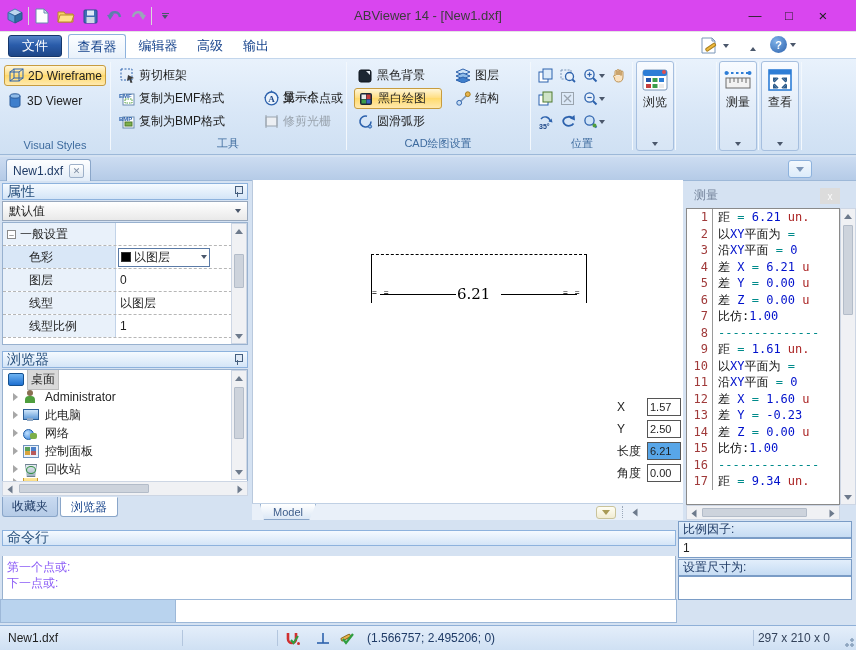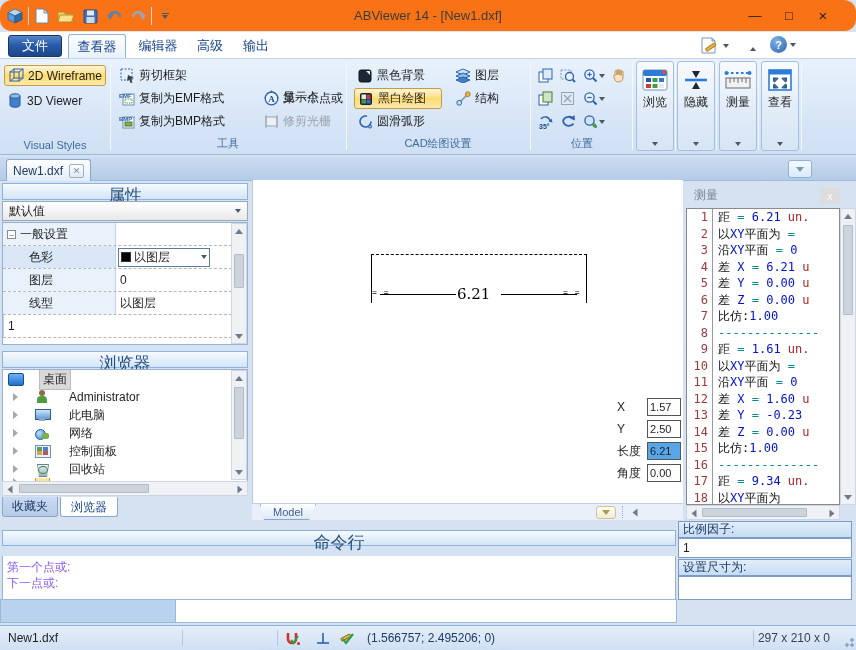--- a/index.html
+++ b/index.html
@@ -2,21 +2,21 @@
 <html><head>
 <meta charset="utf-8">
 <style>
   *{margin:0;padding:0;box-sizing:border-box;}
   html,body{width:856px;height:650px;overflow:hidden;}
   body{font-family:"Liberation Sans","DejaVu Sans",sans-serif;font-size:12px;color:#1e1e1e;background:#d5e2f2;}
   .abs{position:absolute;}
   #root{position:relative;width:856px;height:650px;background:#d5e2f2;}
 
   
-  .titlebar{left:0;top:0;width:856px;height:32px;background:#f97316;border-bottom:1px solid #e4e4e4;border-radius:12px;}
+  .titlebar{left:0;top:0;width:856px;height:32px;background:#d946ef;border-bottom:1px solid #e4e4e4;}
   .qa-sep{width:1px;height:18px;background:#d9d9d9;display:inline-block;}
   .qa-btn{display:inline-flex;align-items:center;justify-content:center;width:22px;height:22px;}
   .title-text{left:0;right:0;top:8px;text-align:center;font-size:13px;color:#3c3c3c;}
   .winbtn{width:34px;height:22px;display:flex;align-items:center;justify-content:center;font-size:13px;color:#222;}
 
   
   .tabrow{left:0;top:32px;width:856px;height:26px;background:#fff;}
   .rtab{position:absolute;top:2px;height:24px;display:flex;align-items:center;justify-content:center;color:#15428b;font-size:13px;}
   .rtab.file{background:linear-gradient(#5585c8,#2a5caa 45%,#1d4687);border:1px solid #16376b;border-radius:3px;color:#fff;top:3px;height:22px;}
   .rtab.active{background:linear-gradient(#fdfeff,#e8f1fb);border:1px solid #8db2dd;border-bottom:none;border-radius:3px 3px 0 0;}
@@ -37,21 +37,21 @@
   .caret.up{transform:rotate(180deg);}
 
   
   .doctabs{left:0;top:157px;width:856px;height:24px;background:linear-gradient(#ccdcf1,#b5cbe7);border-bottom:1px solid #9db8d8;}
   .doctab{position:absolute;left:6px;top:2px;height:22px;background:linear-gradient(#fdfeff,#e3edf9);border:1px solid #8aa6c9;border-bottom:none;border-radius:3px 3px 0 0;display:flex;align-items:center;padding:0 6px;gap:6px;color:#1f3b66;}
   .tabclose{width:15px;height:14px;border:1px solid #9db0c9;border-radius:2px;background:linear-gradient(#fff,#dfe8f2);color:#7d8da3;font-size:9px;display:flex;align-items:center;justify-content:center;}
   .chevbtn{position:absolute;width:24px;height:18px;border:1px solid #8db2dd;border-radius:3px;background:linear-gradient(#f4f9fe,#dcebfa);display:flex;align-items:center;justify-content:center;}
   .dchev{width:0;height:0;border-left:4px solid transparent;border-right:4px solid transparent;border-top:5px solid #7c96b8;}
 
   
-  .phdr{background:linear-gradient(#f5faff,#d4e5f7);border:1px solid #8db2dd;color:#29517d;display:flex;align-items:center;padding:0 4px;font-size:17px;flex-direction:column;}
+  .phdr{background:linear-gradient(#f5faff,#d4e5f7);border:1px solid #8db2dd;color:#29517d;display:flex;align-items:center;padding:0 4px;font-size:14px;}
   .pin{margin-left:auto;width:10px;height:12px;position:relative;}
   .pin::before{content:"";position:absolute;left:2px;top:0;width:6px;height:6px;border:1px solid #445e7e;background:#dfe9f5;}
   .pin::after{content:"";position:absolute;left:4px;top:6px;width:1px;height:5px;background:#445e7e;}
 
   .preset{left:2px;top:201px;width:246px;height:20px;border:1px solid #98a8bd;background:linear-gradient(#ffffff,#e9e9e9);display:flex;align-items:center;padding:0 6px;color:#222;}
   .preset .caret{margin-left:auto;}
 
   .pgrid{left:2px;top:222px;width:246px;height:123px;border:1px solid #98b1cf;background:#fff;}
   .prow{display:flex;height:23px;border-bottom:1px dashed #b6b6b6;}
   .prow .pl{width:112px;background:#e9f1fa;display:flex;align-items:center;padding-left:26px;}
@@ -68,21 +68,21 @@
   .hsb{position:absolute;height:15px;background:#f0f1f4;border:1px solid #cdd6e4;}
   .sbthumb{position:absolute;background:#cdd3dc;border:1px solid #b3bcc9;border-radius:1px;}
   .sbarr{position:absolute;width:14px;height:14px;display:flex;align-items:center;justify-content:center;}
   .tri{width:0;height:0;border-left:4px solid transparent;border-right:4px solid transparent;border-bottom:5px solid #6d7a8c;}
   .tri.d{transform:rotate(180deg);}
   .tri.l{transform:rotate(-90deg);}
   .tri.r{transform:rotate(90deg);}
 
   
   .tree{left:2px;top:369px;width:246px;height:112px;border:1px solid #98b1cf;border-bottom:none;background:#fff;overflow:hidden;}
-  .tree-row{display:flex;align-items:center;height:18px;gap:16px;padding-left:4px;}
+  .tree-row{display:flex;align-items:center;height:18px;gap:4px;padding-left:4px;}
   .tree-row .tw{width:0;height:0;border-top:4px solid transparent;border-bottom:4px solid transparent;border-left:5px solid #a7a7a7;margin-left:6px;flex:0 0 5px;}
   .tree-row .tl{padding:1px 3px;}
   .tree-row.sel .tl{background:#d9d9d9;border:1px solid #bcbcbc;}
   .tree-row.clip{height:8px;overflow:hidden;}
   .ti{width:16px;height:14px;position:relative;flex:0 0 16px;}
   .ic-desktop::before{content:"";position:absolute;left:1px;top:1px;width:14px;height:11px;background:linear-gradient(#6db3f2,#1e6fd0);border:1px solid #14508f;border-radius:2px;}
   .ic-user::before{content:"";position:absolute;left:5px;top:0;width:6px;height:6px;border-radius:50%;background:#8a6f52;}
   .ic-user::after{content:"";position:absolute;left:3px;top:6px;width:10px;height:7px;border-radius:4px 4px 0 0;background:#4f9e3e;}
   .ic-computer::before{content:"";position:absolute;left:1px;top:1px;width:14px;height:9px;background:linear-gradient(#cfe6fb,#5f9ad8);border:1px solid #2d5e96;}
   .ic-computer::after{content:"";position:absolute;left:5px;top:10px;width:6px;height:3px;background:#8fa8c4;}
@@ -449,29 +449,20 @@
           <rect x="10.5" y="10" width="5" height="4" fill="#3c9e4a"></rect>
           <rect x="17" y="10" width="5" height="4" fill="#2d7dd6"></rect>
           <rect x="4" y="16" width="5" height="4" fill="#c43c3c"></rect>
           <rect x="10.5" y="16" width="5" height="4" fill="#3c9e4a"></rect>
           <rect x="17" y="16" width="5" height="4" fill="#eaeaea"></rect>
           <circle cx="22" cy="4" r="2" fill="#e05050"></circle>
         </svg>
       <span class="blabel">浏览</span>
       <span class="caret"></span>
     </div>
-    <div class="bigbtn" style="left:677px;">
-      <svg width="26" height="24" viewBox="0 0 26 24" style="margin-top:6px;">
-          <polygon points="13,10 9,3 17,3" fill="#1d2733"></polygon>
-          <line x1="2" y1="12" x2="24" y2="12" stroke="#2d7dd6" stroke-width="2.6"></line>
-          <polygon points="13,14 9,21 17,21" fill="#1d2733"></polygon>
-        </svg>
-      <span class="blabel">隐藏</span>
-      <span class="caret"></span>
-    </div>
     <div class="bigbtn" style="left:719px;">
       <svg width="28" height="24" viewBox="0 0 28 24" style="margin-top:6px;">
           <line x1="2" y1="5" x2="26" y2="5" stroke="#2d7dd6" stroke-width="2" stroke-dasharray="2.5 2.5"></line>
           <circle cx="2.5" cy="5" r="2" fill="#2d7dd6"></circle>
           <circle cx="25.5" cy="5" r="2" fill="#2d7dd6"></circle>
           <rect x="2" y="10" width="24" height="10" fill="#f2f2f2" stroke="#6a6a6a"></rect>
           <line x1="6" y1="10" x2="6" y2="15" stroke="#6a6a6a"></line>
           <line x1="10" y1="10" x2="10" y2="14" stroke="#6a6a6a"></line>
           <line x1="14" y1="10" x2="14" y2="15" stroke="#6a6a6a"></line>
           <line x1="18" y1="10" x2="18" y2="14" stroke="#6a6a6a"></line>
@@ -550,20 +541,23 @@
         </div>
       <div class="pv">0</div>
     </div>
     <div class="prow">
       <div class="pl">
           <span>线型</span>
         </div>
       <div class="pv">以图层</div>
     </div>
     <div class="prow">
+      <div class="pl">
+          <span>线型比例</span>
+        </div>
       <div class="pv">1</div>
     </div>
   </div>
   <div class="vsb" style="left:231px;top:223px;height:121px;">
     <span class="sbarr" style="top:0;left:0;">
         <span class="tri"></span>
       </span>
     <span class="sbthumb" style="left:2px;top:30px;width:10px;height:34px;"></span>
     <span class="sbarr" style="bottom:0;left:0;">
         <span class="tri d"></span>
@@ -771,24 +765,20 @@
       <div class="m-line">
         <span class="m-num">16</span>
         <span class="m-text"><span class="c-teal">--------------</span></span>
       </div>
 
       <div class="m-line">
         <span class="m-num">17</span>
         <span class="m-text">距 <span class="c-teal">=</span> <span class="c-num">9.34</span> <span class="c-un">un.</span></span>
       </div>
 
-      <div class="m-line">
-        <span class="m-num">18</span>
-        <span class="m-text">以<span class="c-num">XY</span>平面为</span>
-      </div>
     </div>
   <div class="vsb" style="left:840px;top:208px;height:297px;">
     <span class="sbarr" style="top:0;left:0;">
         <span class="tri"></span>
       </span>
     <span class="sbthumb" style="left:2px;top:16px;width:10px;height:90px;"></span>
     <span class="sbarr" style="bottom:0;left:0;">
         <span class="tri d"></span>
       </span>
   </div>

